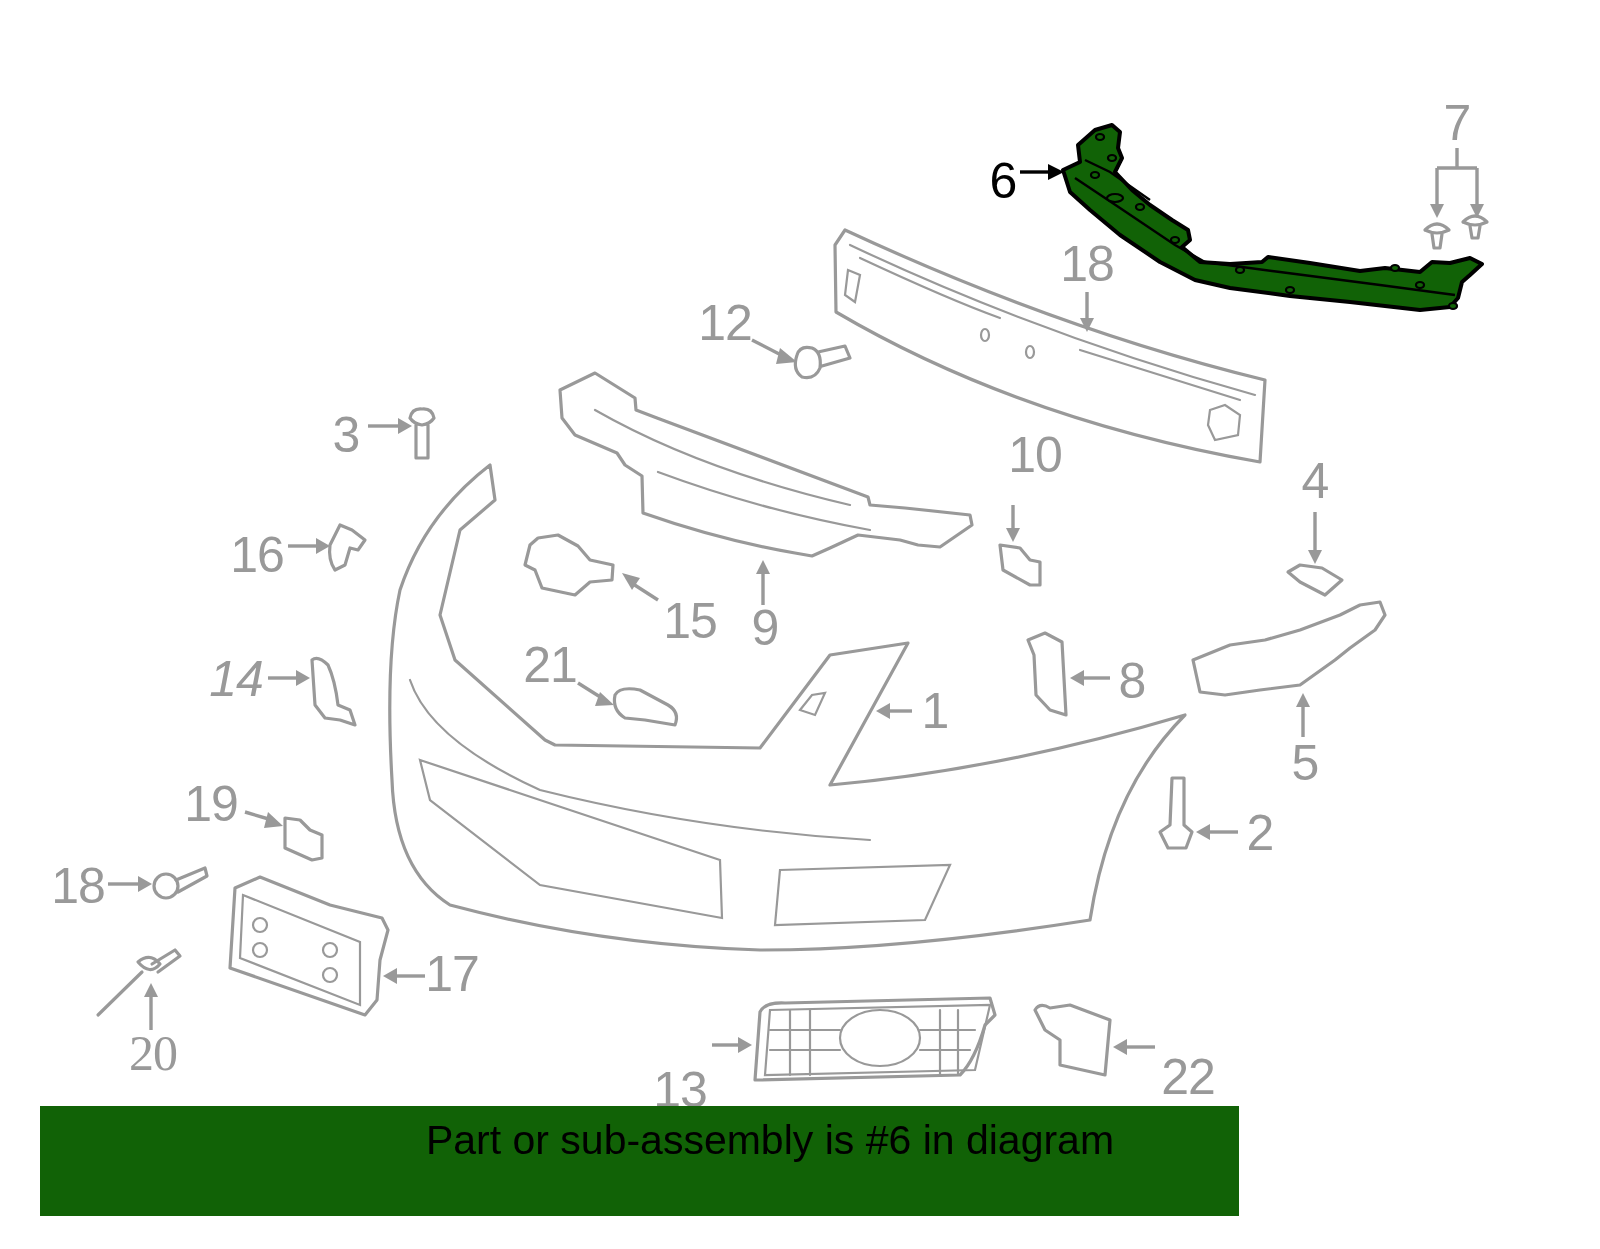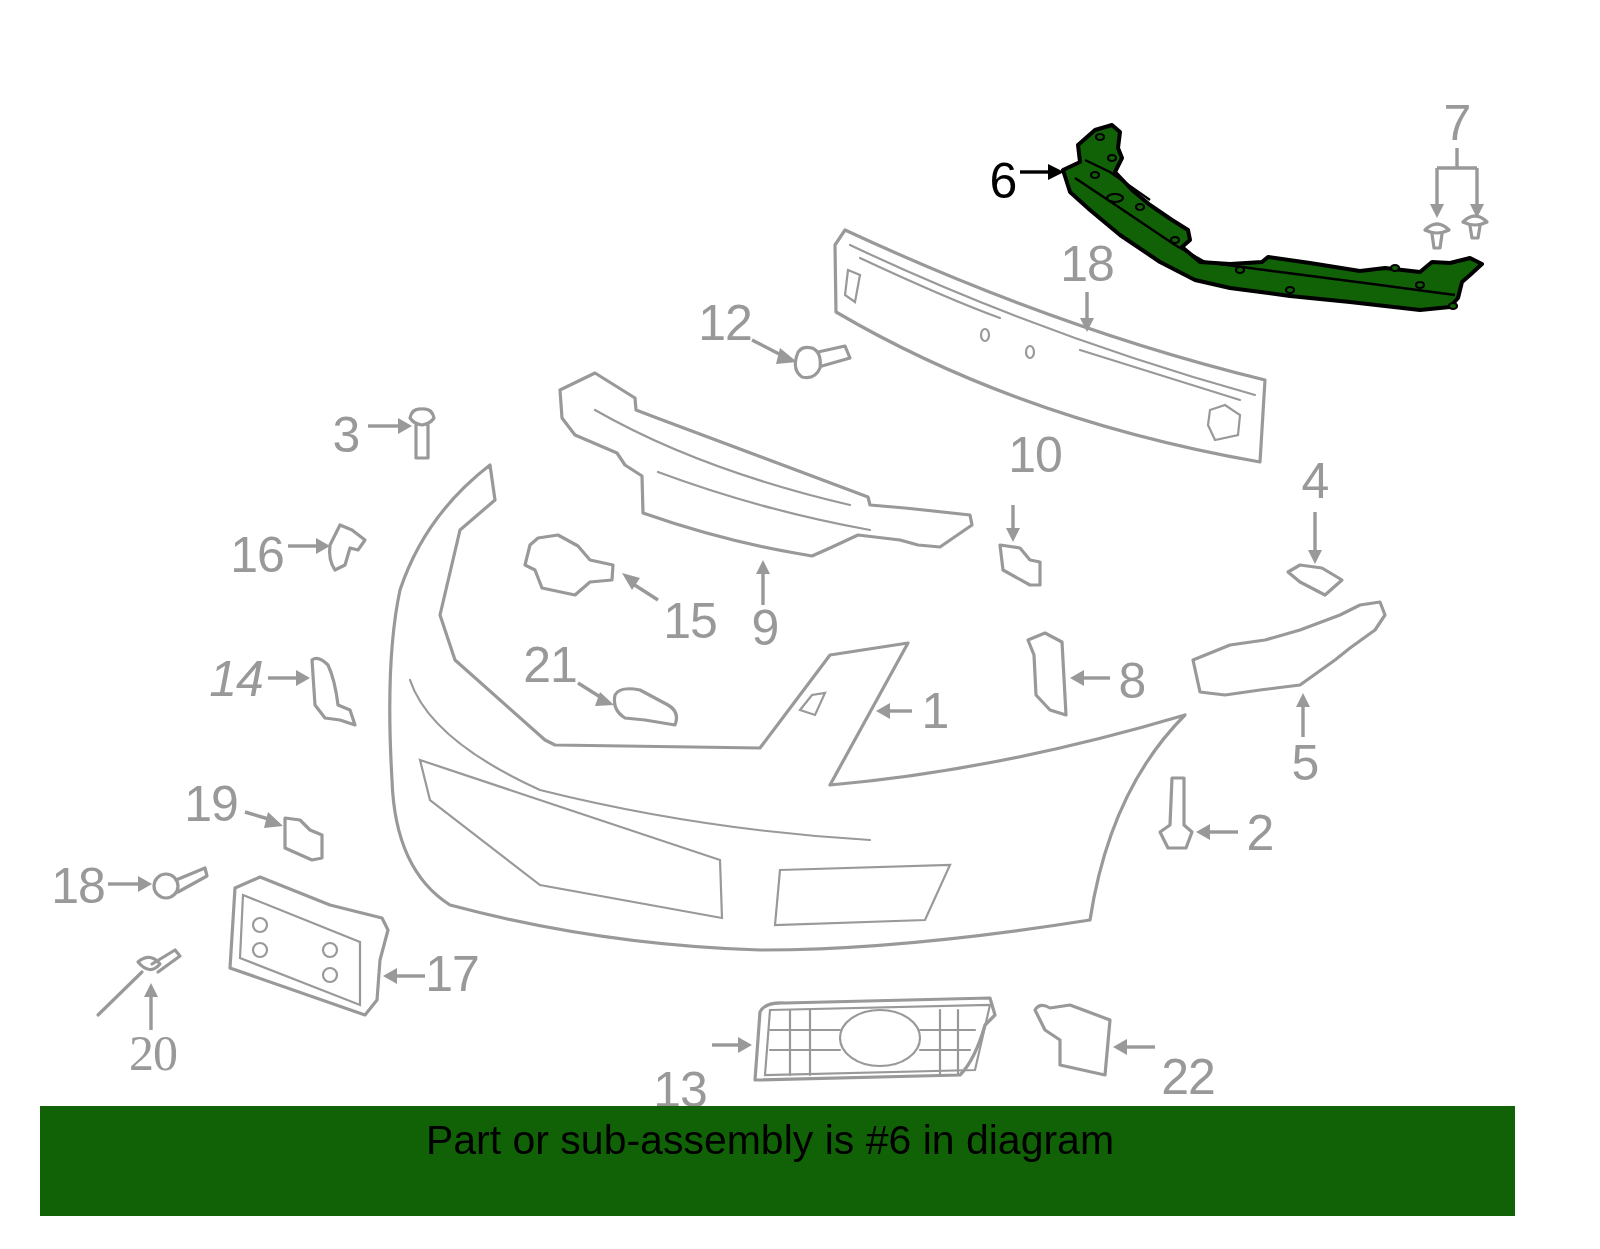--- a/index.html
+++ b/index.html
@@ -7,21 +7,21 @@
   #diagram { position:absolute; left:0; top:0; width:1600px; height:1249px; }
   .part { fill:none; stroke:#999999; stroke-width:3.2; stroke-linejoin:round; stroke-linecap:round; }
   .part-thin { fill:none; stroke:#999999; stroke-width:2.2; stroke-linecap:round; }
   .hl { fill:#116206; stroke:#000; stroke-width:4; stroke-linejoin:round; }
   .hl-line { fill:none; stroke:#000; stroke-width:2.4; }
   .hl-hole { fill:#116206; stroke:#000; stroke-width:2.2; }
   .lead { stroke:#999999; stroke-width:3.4; fill:none; }
   .lead-hl { stroke:#000; stroke-width:3.4; fill:none; }
   .callout { position:absolute; font-size:50px; color:#999999; line-height:1; transform:translate(-50%,-50%); white-space:nowrap; letter-spacing:-1px; }
   .callout.hl-label { color:#000000; }
-  #banner { position:absolute; left:40px; top:1106px; width:1475px; height:110px; background:#116206; }
+  #banner { position:absolute; left:40px; top:1106px; width:1199px; height:110px; background:#116206; }
   #banner .line { position:absolute; left:0; width:1460px; text-align:center; color:#000; font-size:41px; line-height:1; }
   #banner .l1 { top:14px; }
   #banner .l2 { top:62px; }
 </style>
 </head>
 <body>
 
 <svg id="diagram" viewBox="0 0 1600 1249" xmlns="http://www.w3.org/2000/svg">
 
   <g>

